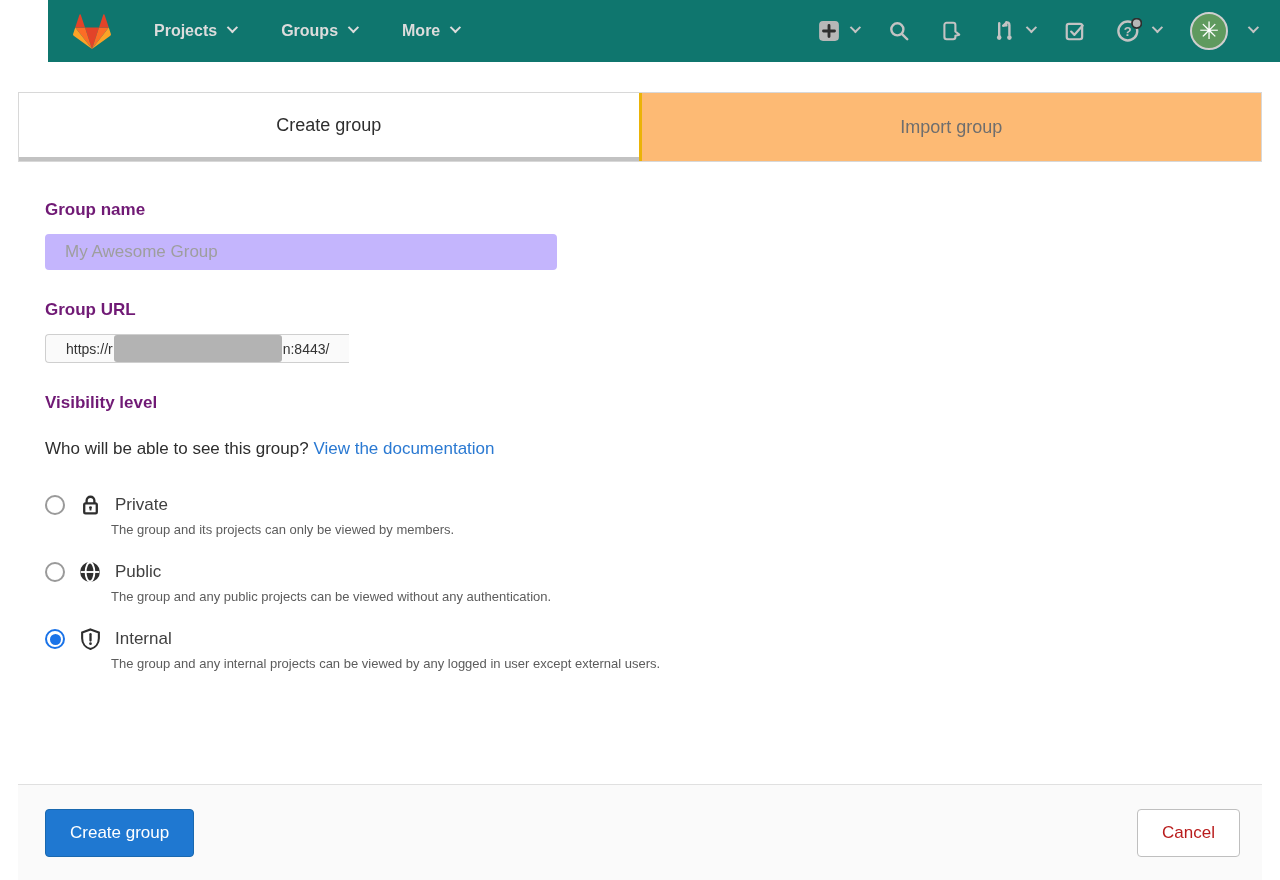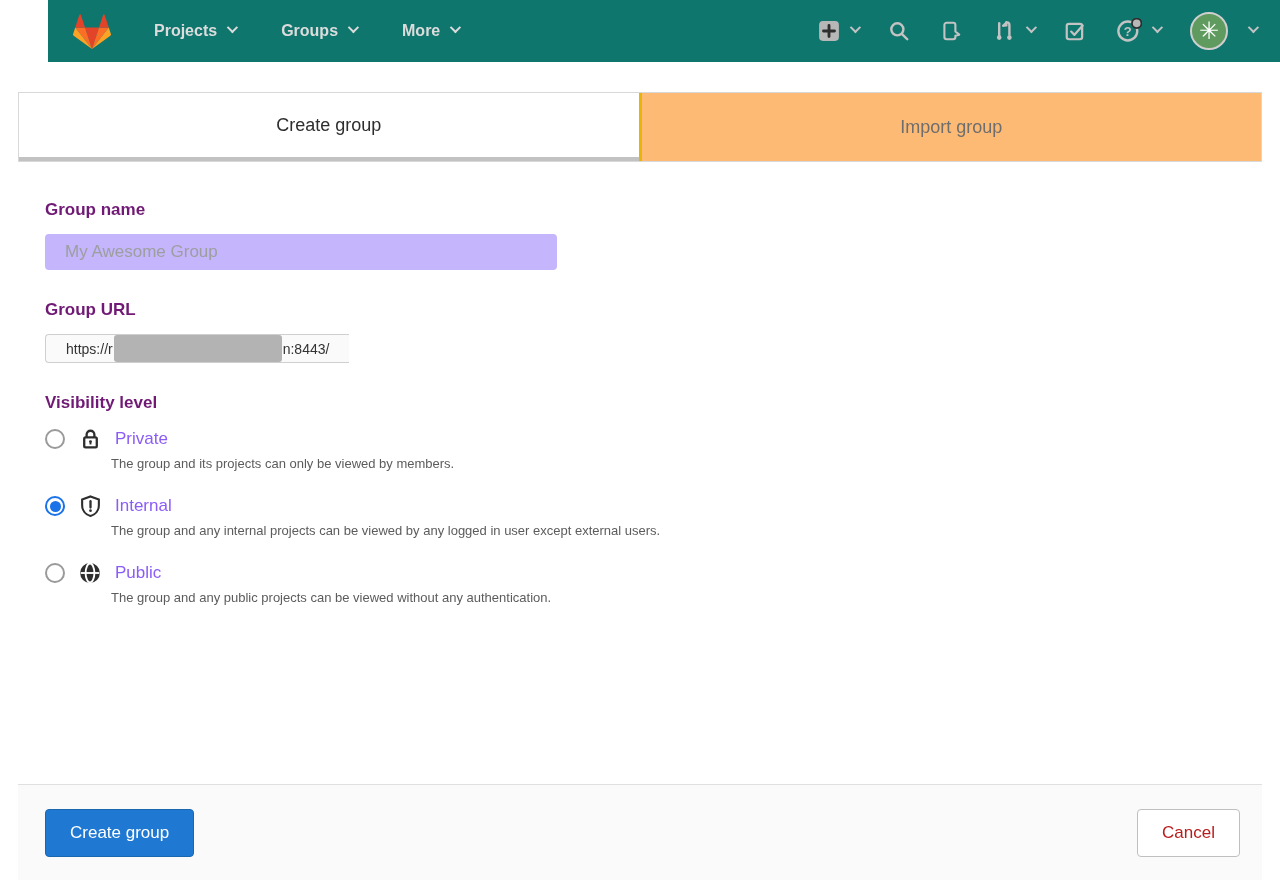--- a/index.html
+++ b/index.html
@@ -86,21 +86,21 @@
     display: inline-block; width: 168px; height: 27px;
     background: #b3b3b3; border-radius: 3px; margin: 0 1px;
     vertical-align: middle;
   }
   .url-input { flex: 1; border-radius: 0 4px 4px 0; }
 
   .vis-help { font-size: 17px; color: #2e2e2e; margin: 26px 0 34px; }
   .vis-link { color: #2a79d2; text-decoration: none; cursor: pointer; }
 
   .vis-option { margin-bottom: 23px; }
-  .vis-head { display: flex; align-items: center; gap: 13px; font-size: 17px; color: #8b5cf6; }
+  .vis-head { display: flex; align-items: center; gap: 13px; font-size: 17px; color: #404040; }
   .radio {
     width: 20px; height: 20px; border-radius: 50%;
     border: 2px solid #9a9a9a; background: #fff;
     flex: 0 0 20px; cursor: pointer; position: relative;
   }
   .radio.selected { border-color: #1a73e8; }
   .radio.selected::after {
     content: ''; position: absolute; inset: 2.5px;
     background: #1a73e8; border-radius: 50%;
   }
@@ -247,67 +247,71 @@
     <div class="form-label">Group URL</div>
     <div class="url-group">
       <div class="url-prepend">
         <span>https://r</span>
           <span class="redacted"></span>
           <span>n:8443/</span>
       </div>
     </div>
 
     <div class="form-label">Visibility level</div>
+    <div class="vis-help">
+      <span>Who will be able to see this group?</span>
+      <a class="vis-link">View the documentation</a>
+    </div>
 
     <div class="vis-option">
       <div class="vis-head">
         <span class="radio"></span>
         <span class="vis-icon">
           <svg width="21" height="22" viewBox="0 0 20 21" fill="none">
             <path d="M6.3 9V6.3a3.7 3.7 0 0 1 7.4 0V9" stroke="#2e2e2e" stroke-width="2.2"></path>
             <rect x="4" y="9" width="12" height="9.5" rx="1.3" stroke="#2e2e2e" stroke-width="2.2"></rect>
             <circle cx="10" cy="13" r="1.4" fill="#2e2e2e"></circle>
             <path d="M10 13.5v2.2" stroke="#2e2e2e" stroke-width="1.8"></path>
           </svg>
         </span>
         <span class="vis-label">Private</span>
       </div>
       <div class="vis-desc">The group and its projects can only be viewed by members.</div>
     </div>
 
     <div class="vis-option">
       <div class="vis-head">
+        <span class="radio"></span>
+        <span class="vis-icon">
+          <svg width="22" height="22" viewBox="0 0 20 20">
+            <circle cx="10" cy="10" r="9" fill="#2e2e2e"></circle>
+            <path d="M1.5 10h17" stroke="#ffffff" stroke-width="1.7"></path>
+            <ellipse cx="10" cy="10" rx="4" ry="8.6" stroke="#ffffff" stroke-width="1.7" fill="none"></ellipse>
+          </svg>
+        </span>
+        <span class="vis-label">Public</span>
+      </div>
+      <div class="vis-desc">The group and any public projects can be viewed without any authentication.</div>
+    </div>
+
+    <div class="vis-option">
+      <div class="vis-head">
         <span class="radio selected"></span>
         <span class="vis-icon">
           <svg width="21" height="23" viewBox="0 0 20 22" fill="none">
             <path d="M10 1.4 18 4.3v5.4c0 5.2-3.4 9.1-8 10.4-4.6-1.3-8-5.2-8-10.4V4.3z" stroke="#2e2e2e" stroke-width="2"></path>
             <path d="M10 6v6" stroke="#2e2e2e" stroke-width="2.2" stroke-linecap="round"></path>
             <circle cx="10" cy="15" r="1.3" fill="#2e2e2e"></circle>
           </svg>
         </span>
         <span class="vis-label">Internal</span>
       </div>
       <div class="vis-desc">The group and any internal projects can be viewed by any logged in user except external users.</div>
     </div>
 
-    <div class="vis-option">
-      <div class="vis-head">
-        <span class="radio"></span>
-        <span class="vis-icon">
-          <svg width="22" height="22" viewBox="0 0 20 20">
-            <circle cx="10" cy="10" r="9" fill="#2e2e2e"></circle>
-            <path d="M1.5 10h17" stroke="#ffffff" stroke-width="1.7"></path>
-            <ellipse cx="10" cy="10" rx="4" ry="8.6" stroke="#ffffff" stroke-width="1.7" fill="none"></ellipse>
-          </svg>
-        </span>
-        <span class="vis-label">Public</span>
-      </div>
-      <div class="vis-desc">The group and any public projects can be viewed without any authentication.</div>
-    </div>
-
   </main>
 
   <footer class="footer">
     <button class="btn btn-primary">Create group</button>
     <button class="btn btn-secondary">Cancel</button>
   </footer>
 
 </div>
 
 </body></html>

